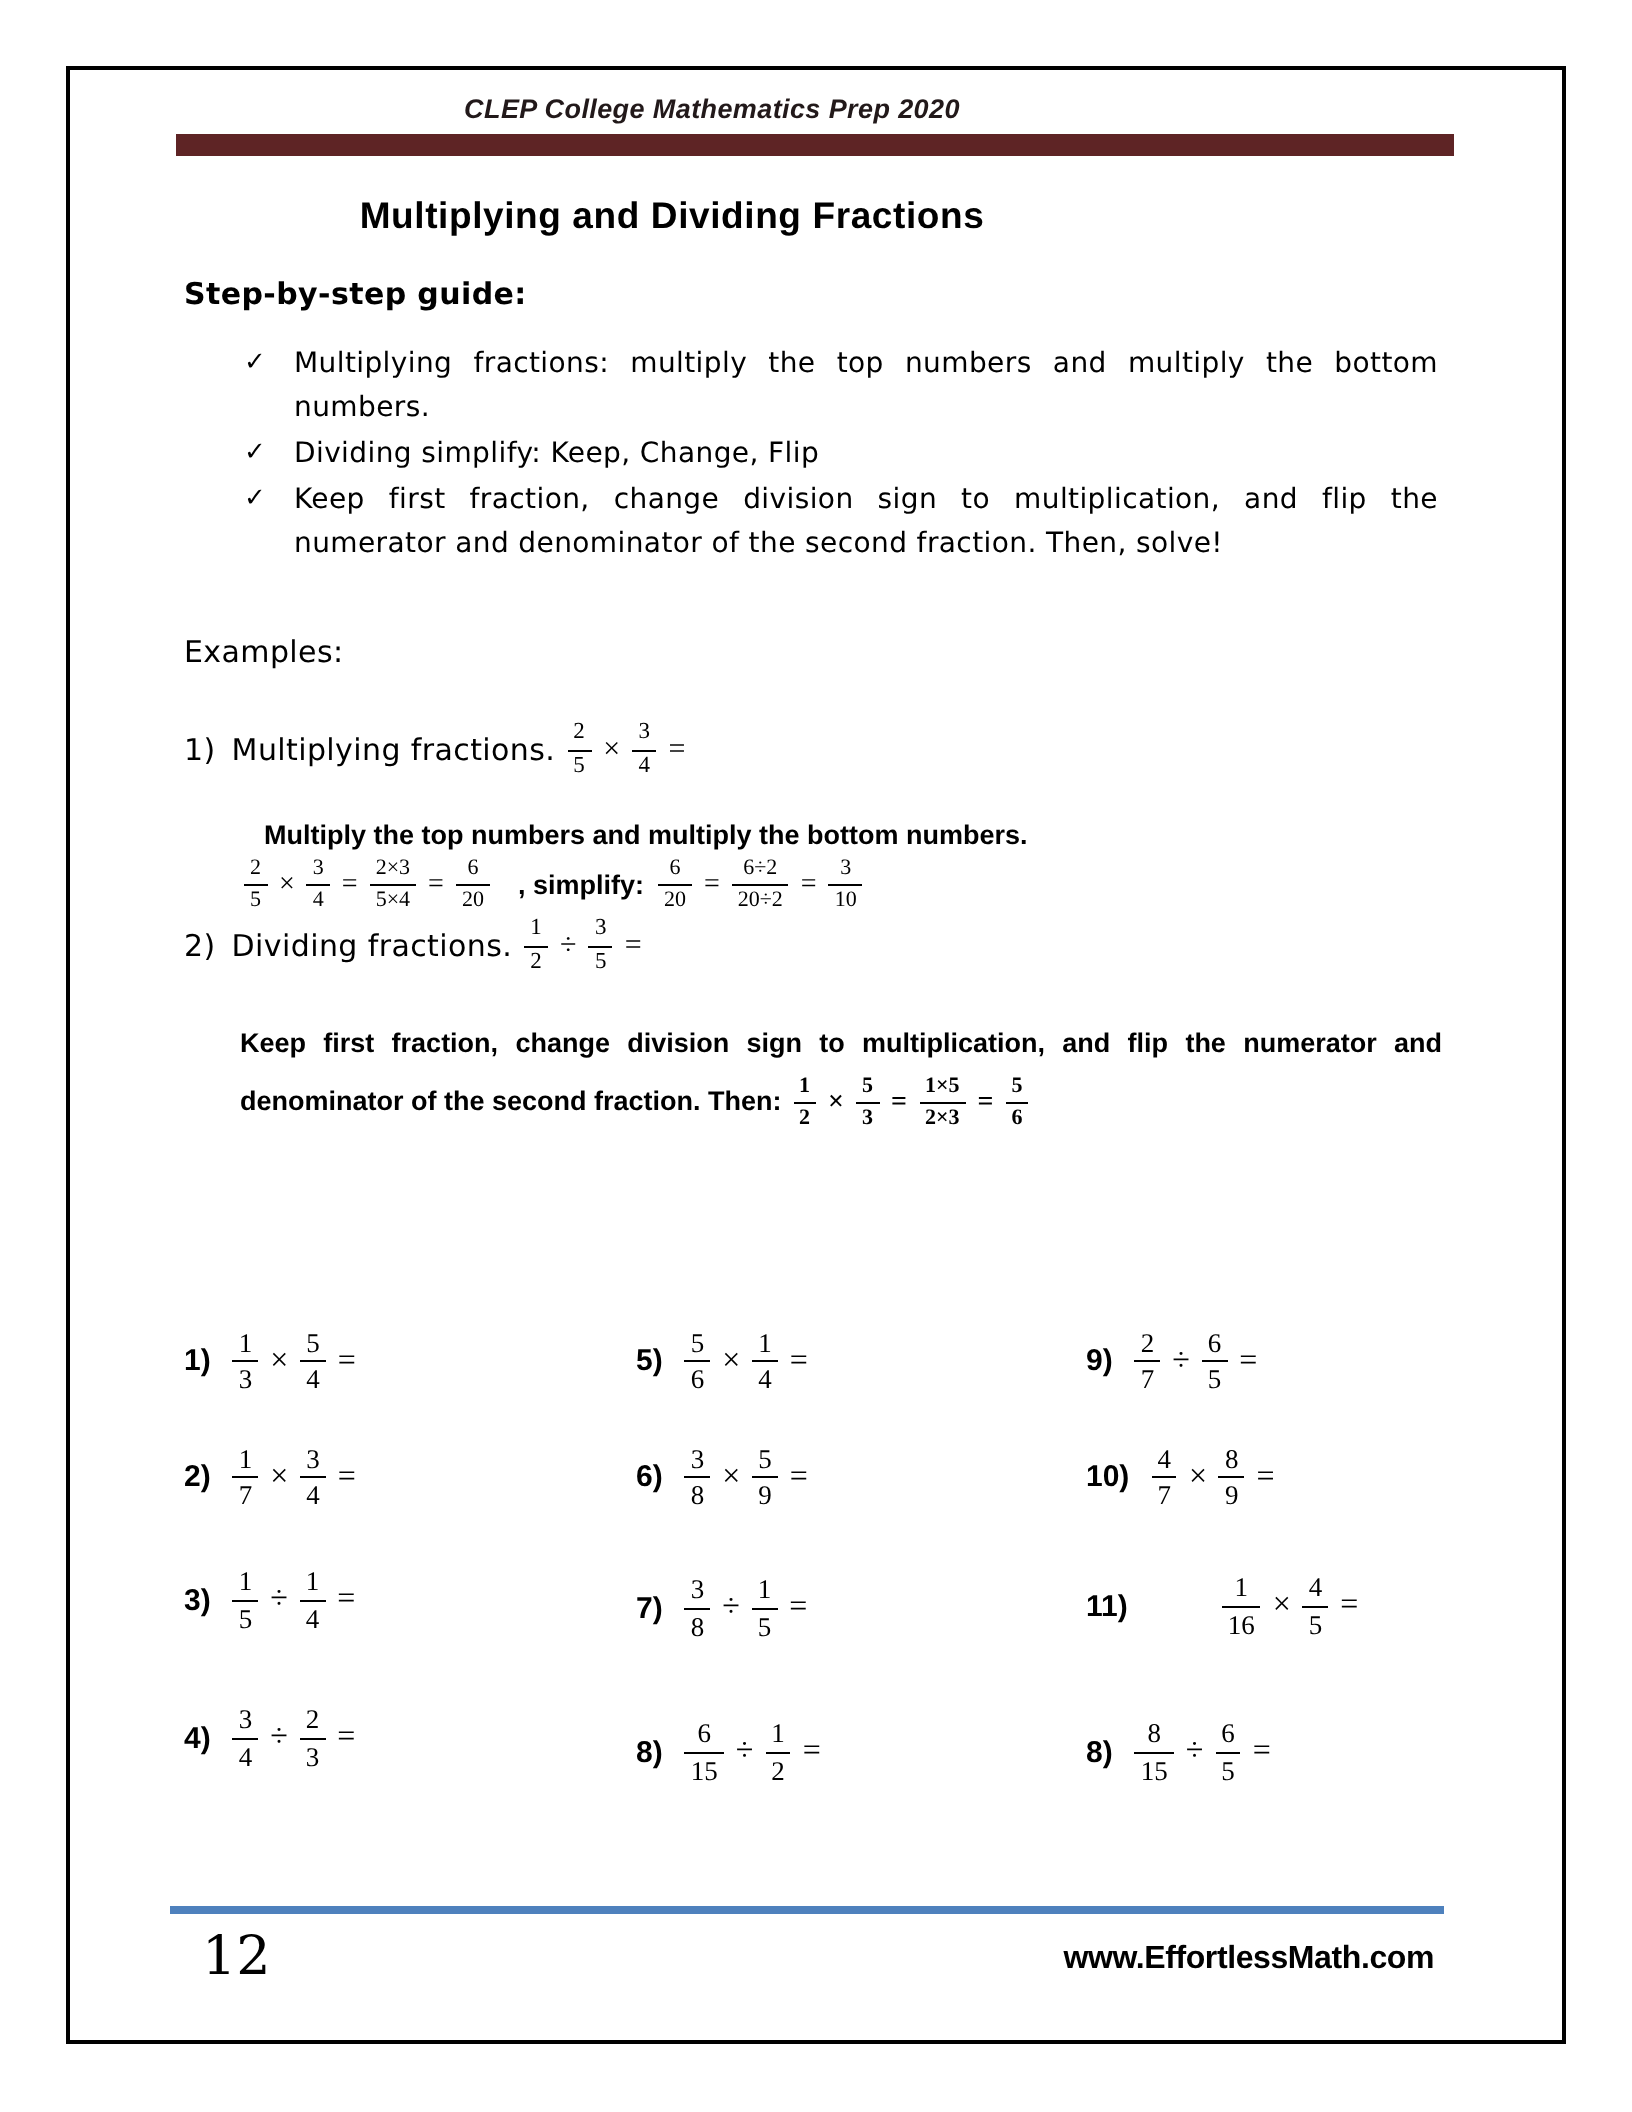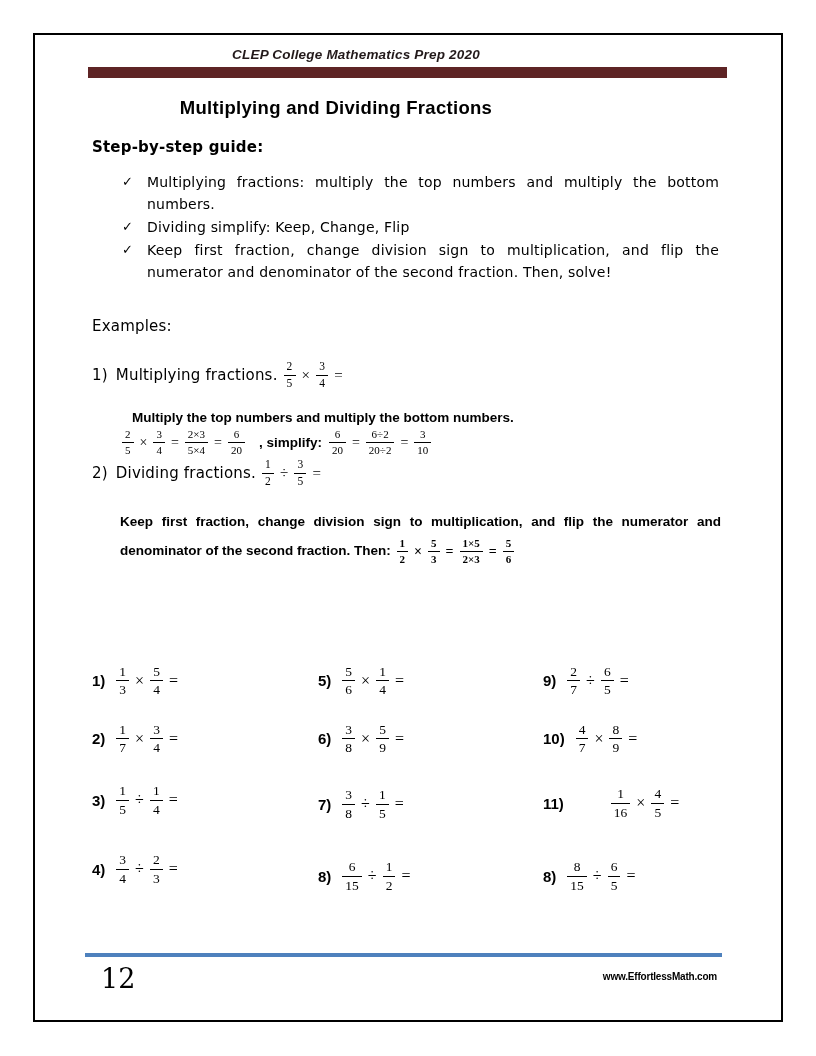--- a/index.html
+++ b/index.html
@@ -56,21 +56,21 @@
   .pmath { display:inline-flex; align-items:center; }
   .math-lg .frac { font-size:13.5px; }
   .math-lg .op { font-size:16px; }
   .problems .cell:nth-child(7) { padding-top:8px; }
   .problems .cell:nth-child(8) { padding-top:14px; }
   .problems .cell:nth-child(11) { padding-top:6px;gap:36px; }
   .problems .cell:nth-child(12) { padding-top:14px; }
 
   .footer-line { position:absolute; top:953px; left:85px; width:637px; height:4px; background:#4e81bd; }
   .page-number { position:absolute; top:963px; left:101px; font:27px "DejaVu Serif",serif; }
-  .website { position:absolute; top:971px; right:99px; font-weight:bold; font-size:10px;
+  .website { position:absolute; top:971px; right:99px; font-weight:bold; font-size:16px;
     font-family:"Liberation Sans",sans-serif; letter-spacing:-.2px; }
 </style>
 </head>
 <body>
 
 <div class="page">
   <div class="page-border"></div>
 
   <div class="header-title">CLEP College Mathematics Prep 2020</div>
   <div class="divider-bar"></div>

